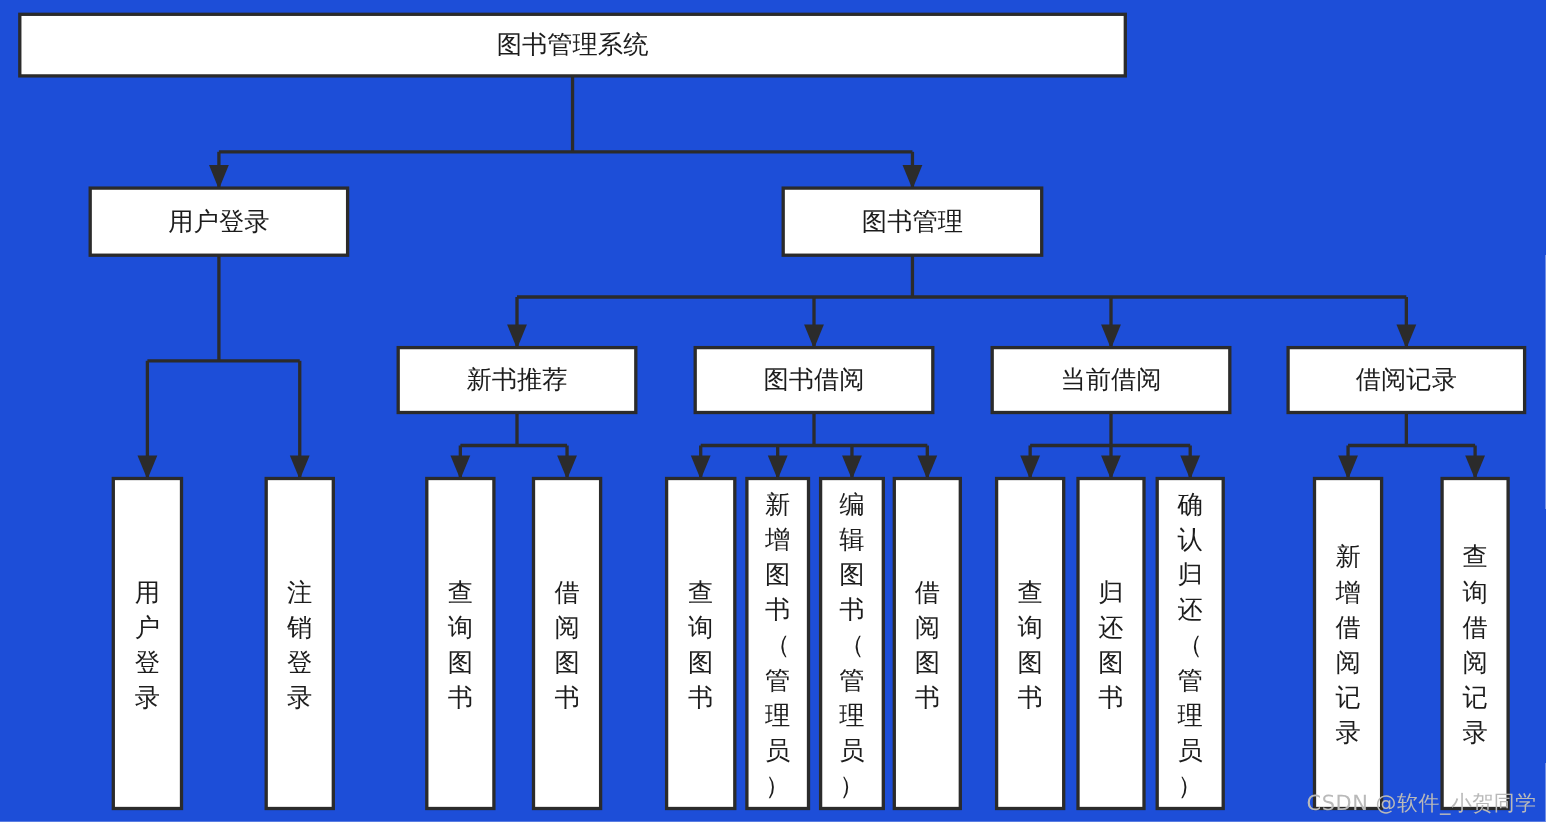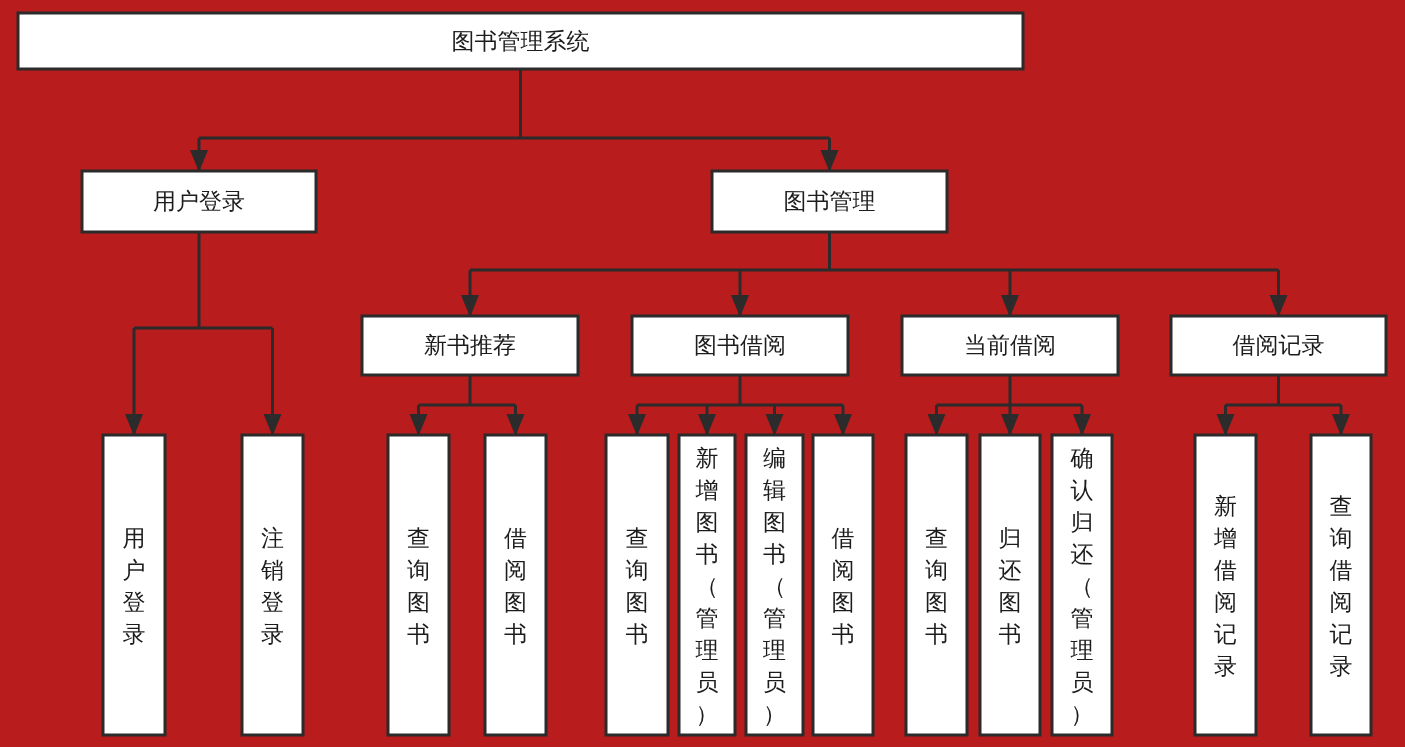--- a/index.html
+++ b/index.html
@@ -1,21 +1,21 @@
 <!DOCTYPE html>
 <html><head>
 <meta charset="utf-8">
 <style>
   html,body{margin:0;padding:0;background:#ffffff;}
   body{
     width:1405px;height:747px;
     font-family:"DejaVu Sans","Liberation Sans",sans-serif;
     overflow:hidden;
   }
-  #diagram-root{position:relative;width:1405px;height:747px;background:#b91c1c;}
+  #diagram-root{position:relative;width:1405px;height:747px;background:#1d4ed8;}
   svg#tree-svg{position:absolute;left:0;top:0;width:1405px;height:747px;display:block;}
   .box-rect{fill:#ffffff;stroke:#2b2b2b;stroke-width:3;}
   .link-line{stroke:#2b2b2b;stroke-width:3;fill:none;stroke-linecap:butt;}
   .arrow-head{fill:#2b2b2b;stroke:none;}
   .node-label-h{
     font-family:"DejaVu Sans","Liberation Sans",sans-serif;
     font-size:23px;fill:#1c1c1c;text-anchor:middle;dominant-baseline:middle;
   }
   .node-label-v{
     font-family:"DejaVu Sans","Liberation Sans",sans-serif;
@@ -168,13 +168,14 @@
           <rect x="1195" y="435" width="61" height="300" class="box-rect"></rect>
           <text x="1225.5" y="513.96" class="node-label-v" text-anchor="middle"><tspan x="1225.5" dy="0">新</tspan><tspan x="1225.5" dy="32">增</tspan><tspan x="1225.5" dy="32">借</tspan><tspan x="1225.5" dy="32">阅</tspan><tspan x="1225.5" dy="32">记</tspan><tspan x="1225.5" dy="32">录</tspan></text>
         </g>
         <g>
           <rect x="1311" y="435" width="60" height="300" class="box-rect"></rect>
           <text x="1341" y="513.96" class="node-label-v" text-anchor="middle"><tspan x="1341" dy="0">查</tspan><tspan x="1341" dy="32">询</tspan><tspan x="1341" dy="32">借</tspan><tspan x="1341" dy="32">阅</tspan><tspan x="1341" dy="32">记</tspan><tspan x="1341" dy="32">录</tspan></text>
         </g>
       </g>
   </svg>
 
+  <div class="watermark">CSDN @软件_小贺同学</div>
 </div>
 
 </body></html>

